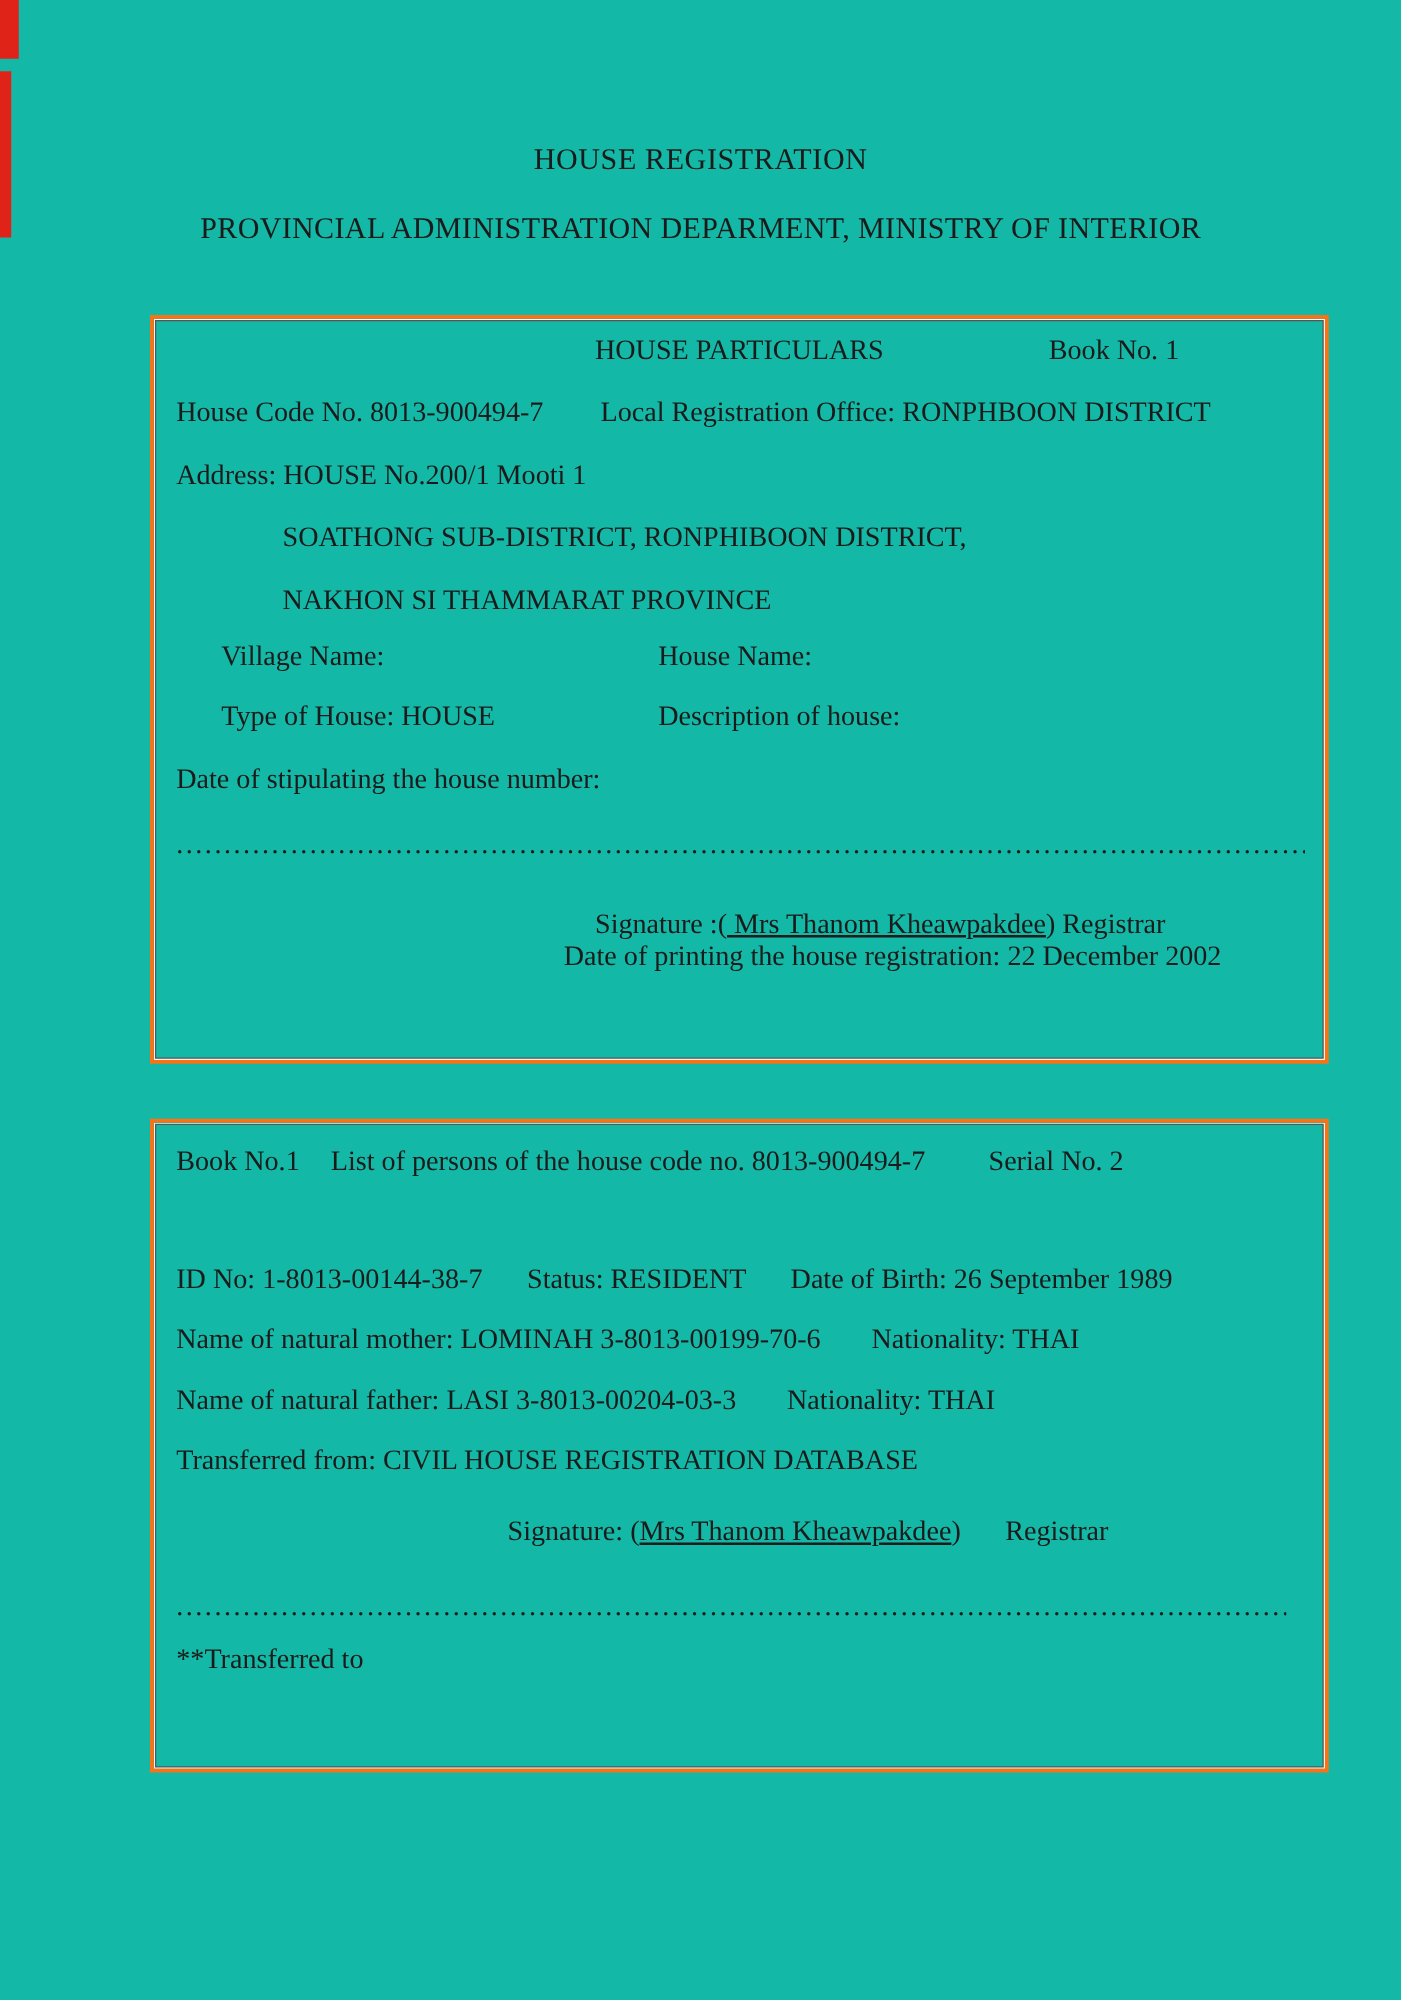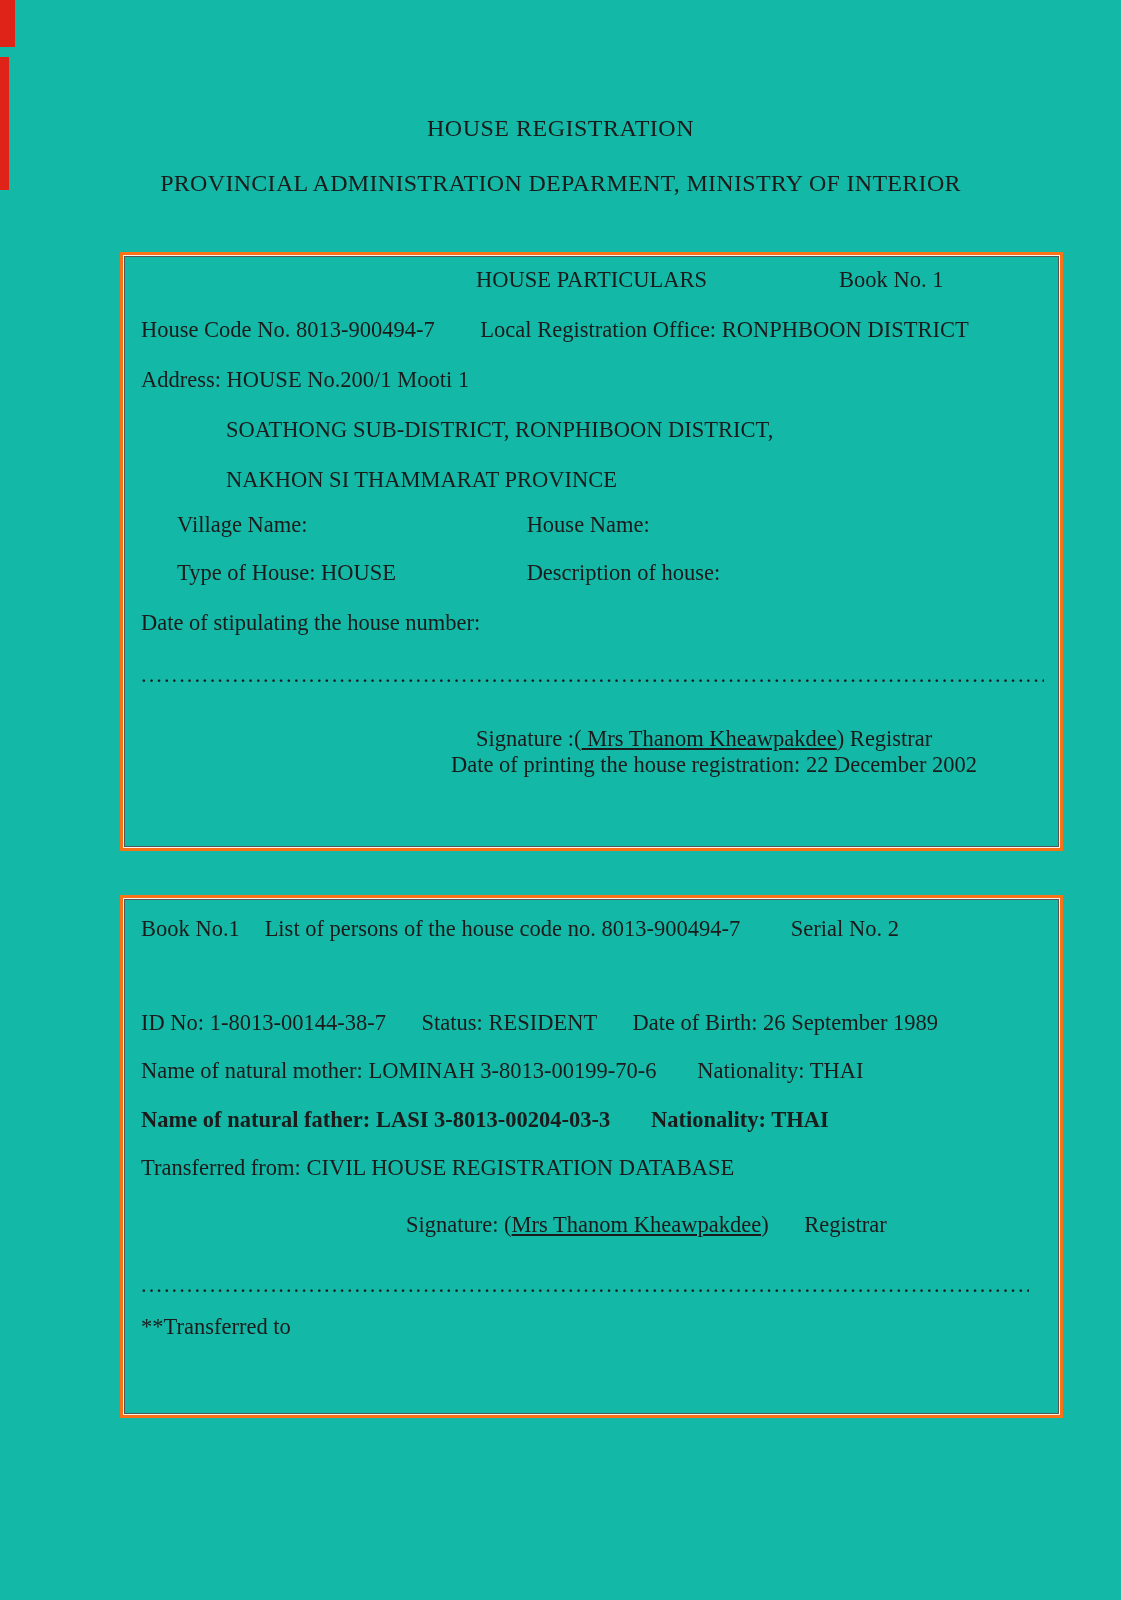--- a/index.html
+++ b/index.html
@@ -121,21 +121,21 @@
       <span>ID No: 1-8013-00144-38-7</span>
       <span class="gap-30">Status: RESIDENT</span>
       <span class="gap-30">Date of Birth: 26 September 1989</span>
     </div>
 
     <div class="line" style="top:158px;">
       <span>Name of natural mother: LOMINAH  3-8013-00199-70-6</span>
       <span class="gap-35">Nationality: THAI</span>
     </div>
 
-    <div class="line" style="top:207px;font-weight:bold;">
+    <div class="line" style="top:207px;">
       <span>Name of natural father: LASI  3-8013-00204-03-3</span>
       <span class="gap-35">Nationality: THAI</span>
     </div>
 
     <div class="line" style="top:255px;">Transferred from: CIVIL HOUSE REGISTRATION DATABASE</div>
 
     <div class="line" style="top:312px; left:283px;">
       <span>Signature: (</span><span class="u">Mrs Thanom Kheawpakdee</span><span>)</span>
       <span class="gap-30">Registrar</span>
     </div>

